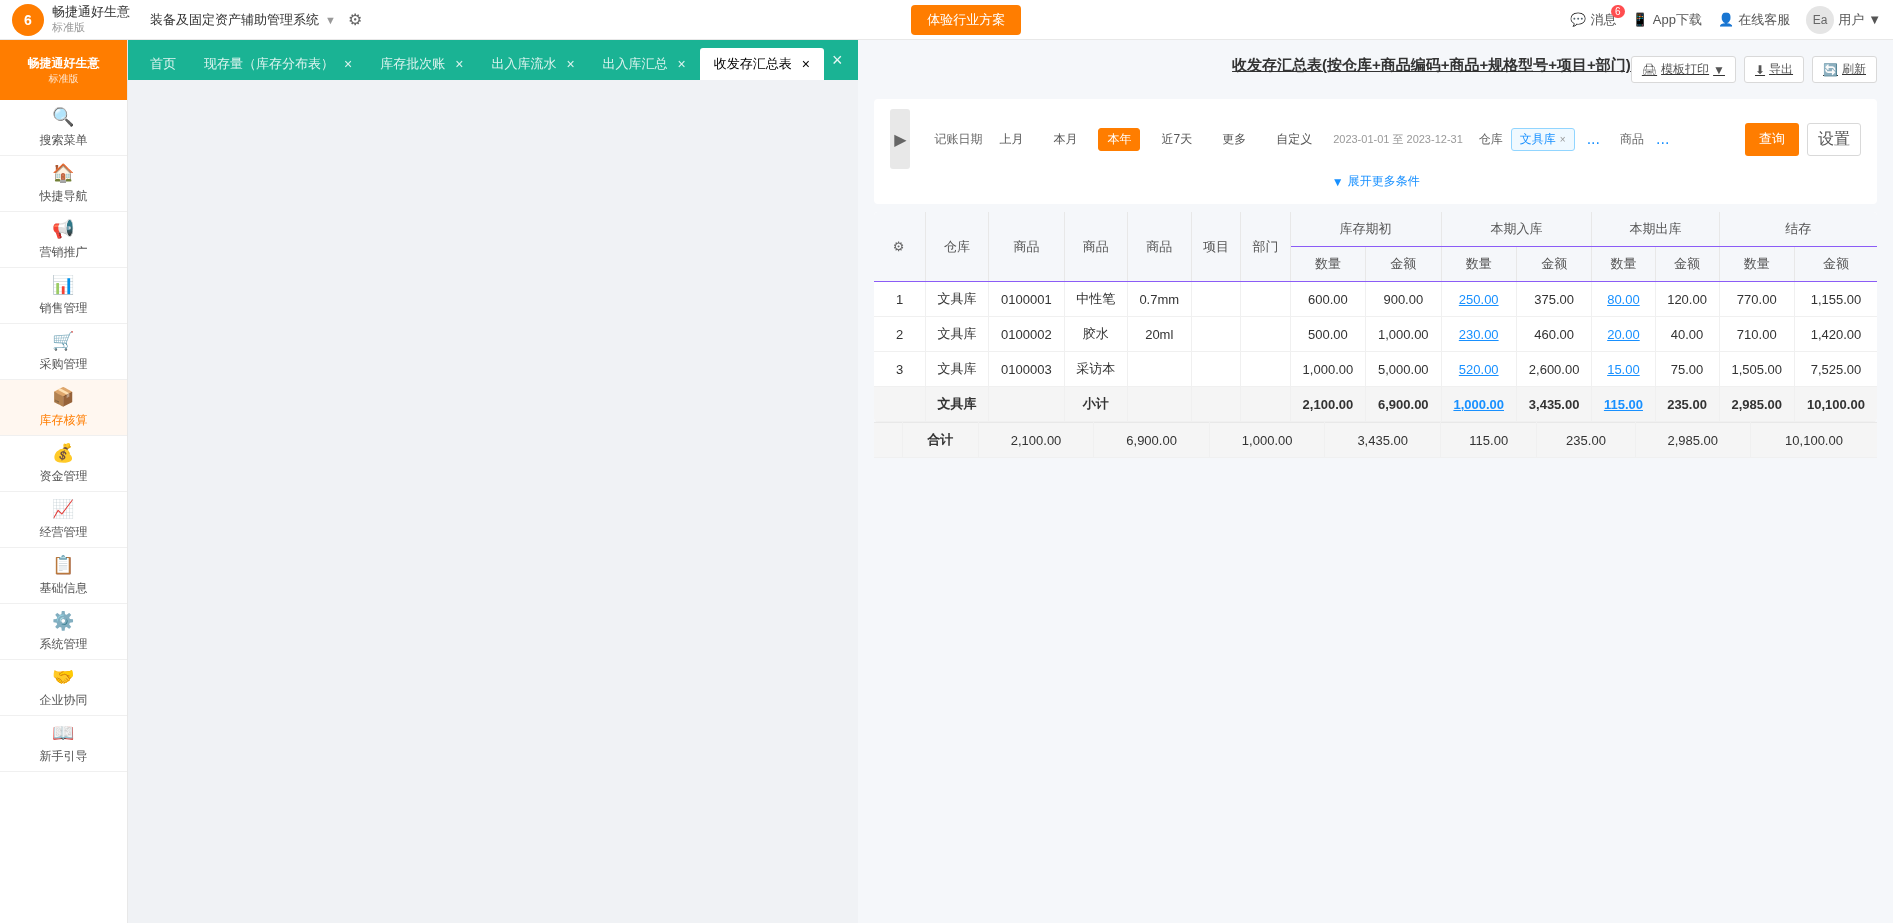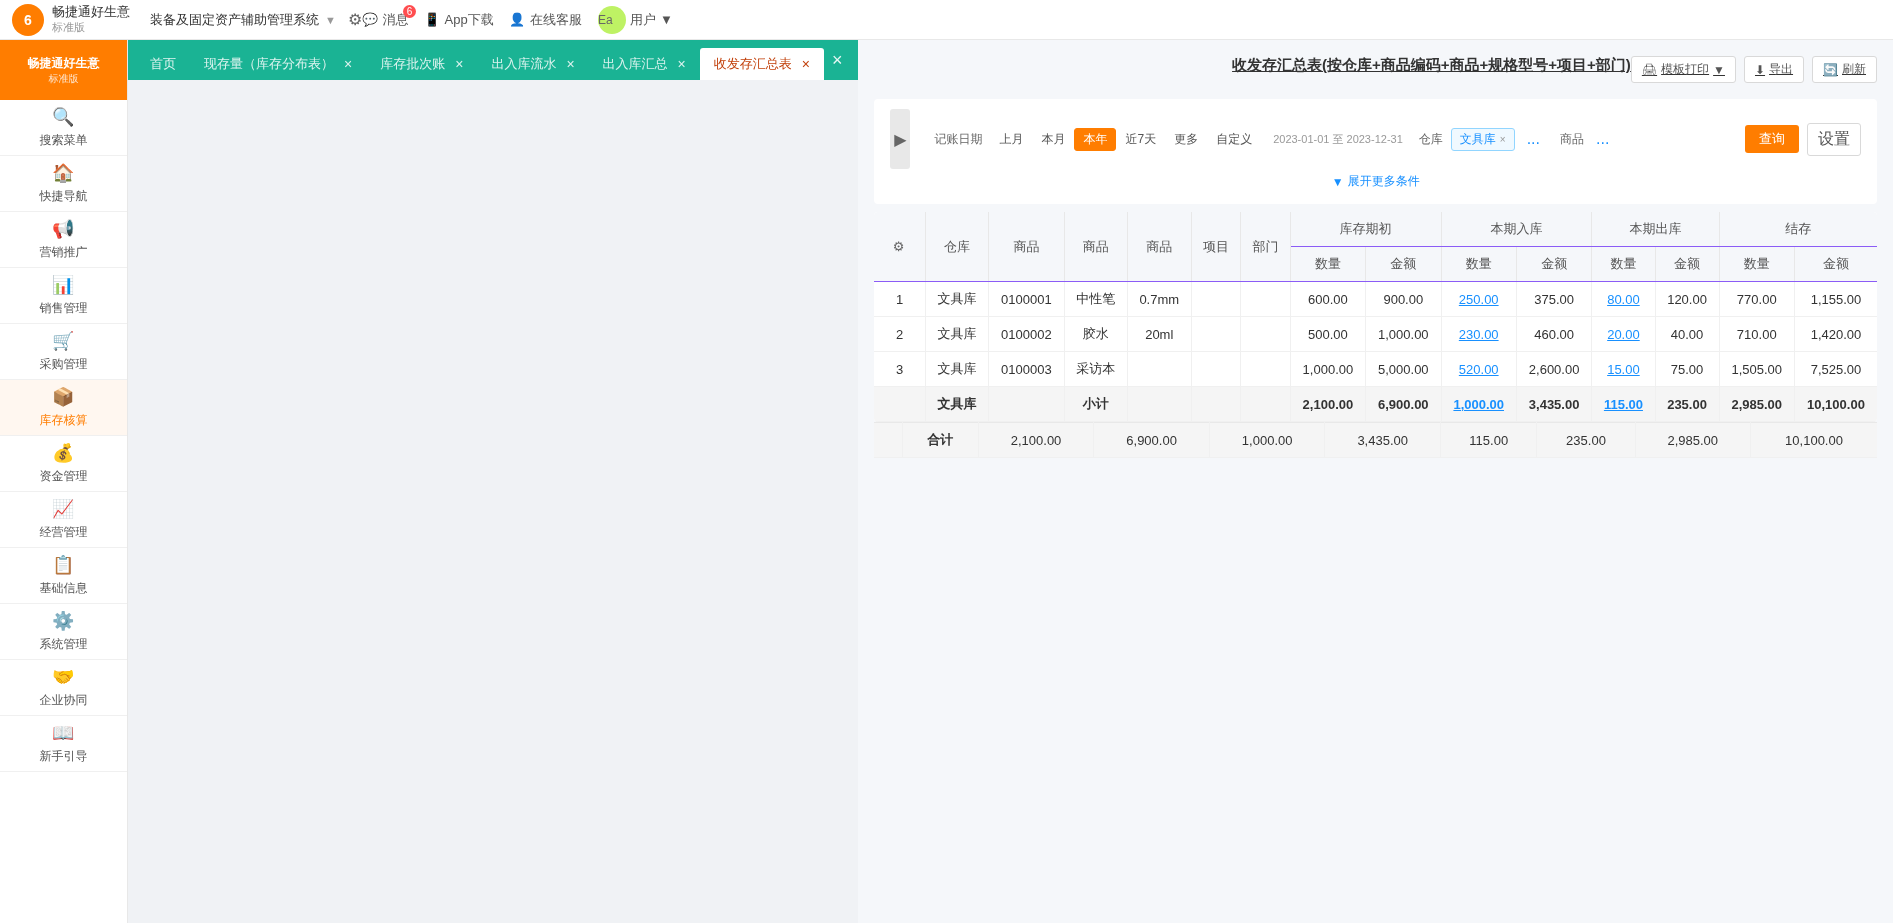--- a/index.html
+++ b/index.html
@@ -20,40 +20,40 @@
     .logo-text { font-size: 13px; color: #333; line-height: 1.2; }
     .logo-sub { font-size: 11px; color: #999; }
     .top-bar-system { margin-left: 20px; display: flex; align-items: center; gap: 6px; }
     .system-name { font-size: 13px; color: #333; }
     .system-dropdown { color: #999; font-size: 11px; cursor: pointer; }
     .top-bar-center { flex: 1; display: flex; justify-content: center; }
     .try-btn { background: #ff7d00; color: #fff; border: none; border-radius: 4px; padding: 6px 16px; font-size: 13px; cursor: pointer; }
     .top-bar-right { display: flex; align-items: center; gap: 16px; }
     .top-bar-right-item { display: flex; align-items: center; gap: 4px; color: #555; font-size: 13px; cursor: pointer; position: relative; }
     .badge { position: absolute; top: -6px; right: -8px; background: #ff4d4f; color: #fff; border-radius: 10px; font-size: 10px; padding: 1px 4px; }
-    .user-avatar { width: 28px; height: 28px; background: #bef264; border-radius: 50%; display: flex; align-items: center; font-size: 12px; color: #666; }
+    .user-avatar { width: 28px; height: 28px; background: #e5e5e5; border-radius: 50%; display: flex; align-items: center; justify-content: center; font-size: 12px; color: #666; }
 
     
     .sidebar-logo-area { height: 60px; background: #ff7d00; display: flex; align-items: center; justify-content: center; flex-direction: column; }
     .sidebar-logo-text { color: #fff; font-size: 12px; font-weight: bold; }
     .sidebar-logo-sub { color: rgba(255,255,255,0.8); font-size: 10px; }
     .sidebar-item { display: flex; flex-direction: column; align-items: center; justify-content: center; height: 56px; cursor: pointer; color: #555; font-size: 12px; gap: 4px; border-bottom: 1px solid #f0f0f0; }
     .sidebar-item.active { background: #fff7f0; color: #ff7d00; }
     .sidebar-item .icon { font-size: 18px; }
 
     
     .tab { display: flex; align-items: center; gap: 6px; padding: 6px 14px; color: rgba(255,255,255,0.85); font-size: 13px; cursor: pointer; border-radius: 3px 3px 0 0; height: 32px; margin-top: 8px; }
-    .tab.active { background: #fff; color: #c2410c; }
+    .tab.active { background: #fff; color: #000000; }
     .tab-close-btn { margin-left: 4px; font-size: 14px; cursor: pointer; }
 
     
     .page-title { font-size: 15px; font-weight: bold; color: #333; margin-bottom: 12px; }
     .filter-section { display: flex; align-items: center; gap: 8px; }
     .filter-label { color: #666; font-size: 12px; }
-    .filter-date-btns { display: flex; gap: 0; align-items: center; }
+    .filter-date-btns { display: flex; gap: 12px; align-items: center; }
     .date-btn { padding: 2px 8px; border-radius: 3px; cursor: pointer; font-size: 12px; border: 1px solid transparent; color: #555; }
     .date-btn.active { background: #ff7d00; color: #fff; border-color: #ff7d00; }
     .date-range { font-size: 11px; color: #999; margin-left: 4px; }
     .warehouse-tag { display: flex; align-items: center; gap: 4px; background: #f0f9ff; border: 1px solid #91d5ff; border-radius: 3px; padding: 2px 8px; font-size: 12px; color: #1890ff; }
     .tag-close { cursor: pointer; color: #999; font-size: 10px; }
     .dots-btn { color: #1890ff; cursor: pointer; font-size: 16px; padding: 0 4px; }
     .expand-btn { display: flex; align-items: center; gap: 4px; color: #1890ff; font-size: 12px; cursor: pointer; margin: 0 auto; }
     .btn-print { display: flex; align-items: center; gap: 4px; color: #555; font-size: 12px; cursor: pointer; padding: 4px 10px; border: 1px solid #d9d9d9; border-radius: 3px; background: #fff; }
     .btn-export { display: flex; align-items: center; gap: 4px; color: #555; font-size: 12px; cursor: pointer; padding: 4px 10px; border: 1px solid #d9d9d9; border-radius: 3px; background: #fff; }
     .btn-refresh { display: flex; align-items: center; gap: 4px; color: #555; font-size: 12px; cursor: pointer; padding: 4px 10px; border: 1px solid #d9d9d9; border-radius: 3px; background: #fff; }
@@ -98,20 +98,23 @@
         <div class="logo-text">畅捷通好生意</div>
         <div class="logo-sub">标准版</div>
       </div>
     </div>
     <div class="top-bar-system">
       <span class="system-name">装备及固定资产辅助管理系统</span>
       <span class="system-dropdown">▼</span>
     </div>
     <div style="width:12px"></div>
     <div style="font-size:16px;color:#666;cursor:pointer;">⚙</div>
+    <div class="top-bar-center">
+      <button class="try-btn">体验行业方案</button>
+    </div>
     <div class="top-bar-right">
       <div class="top-bar-right-item">
         <span>💬</span>
         <span>消息</span>
         <span class="badge">6</span>
       </div>
       <div class="top-bar-right-item">
         <span>📱</span>
         <span>App下载</span>
       </div>
@@ -261,21 +264,21 @@
                 <span class="tag-close">×</span>
               </div>
               <span class="dots-btn">...</span>
             </div>
 
             <div class="filter-section">
               <span class="filter-label">商品</span>
               <span class="dots-btn">...</span>
             </div>
 
-            <div style="margin-left:auto;display:flex;gap:8px;align-items:center;">
+            <div style="margin-left:auto;display:flex;gap:8px;">
               <button class="btn-query">查询</button>
               <button class="btn-settings">设置</button>
             </div>
           </div>
 
           <div class="filter-expand">
             <div class="expand-btn">
               <span>▼</span>
               <span>展开更多条件</span>
             </div>

